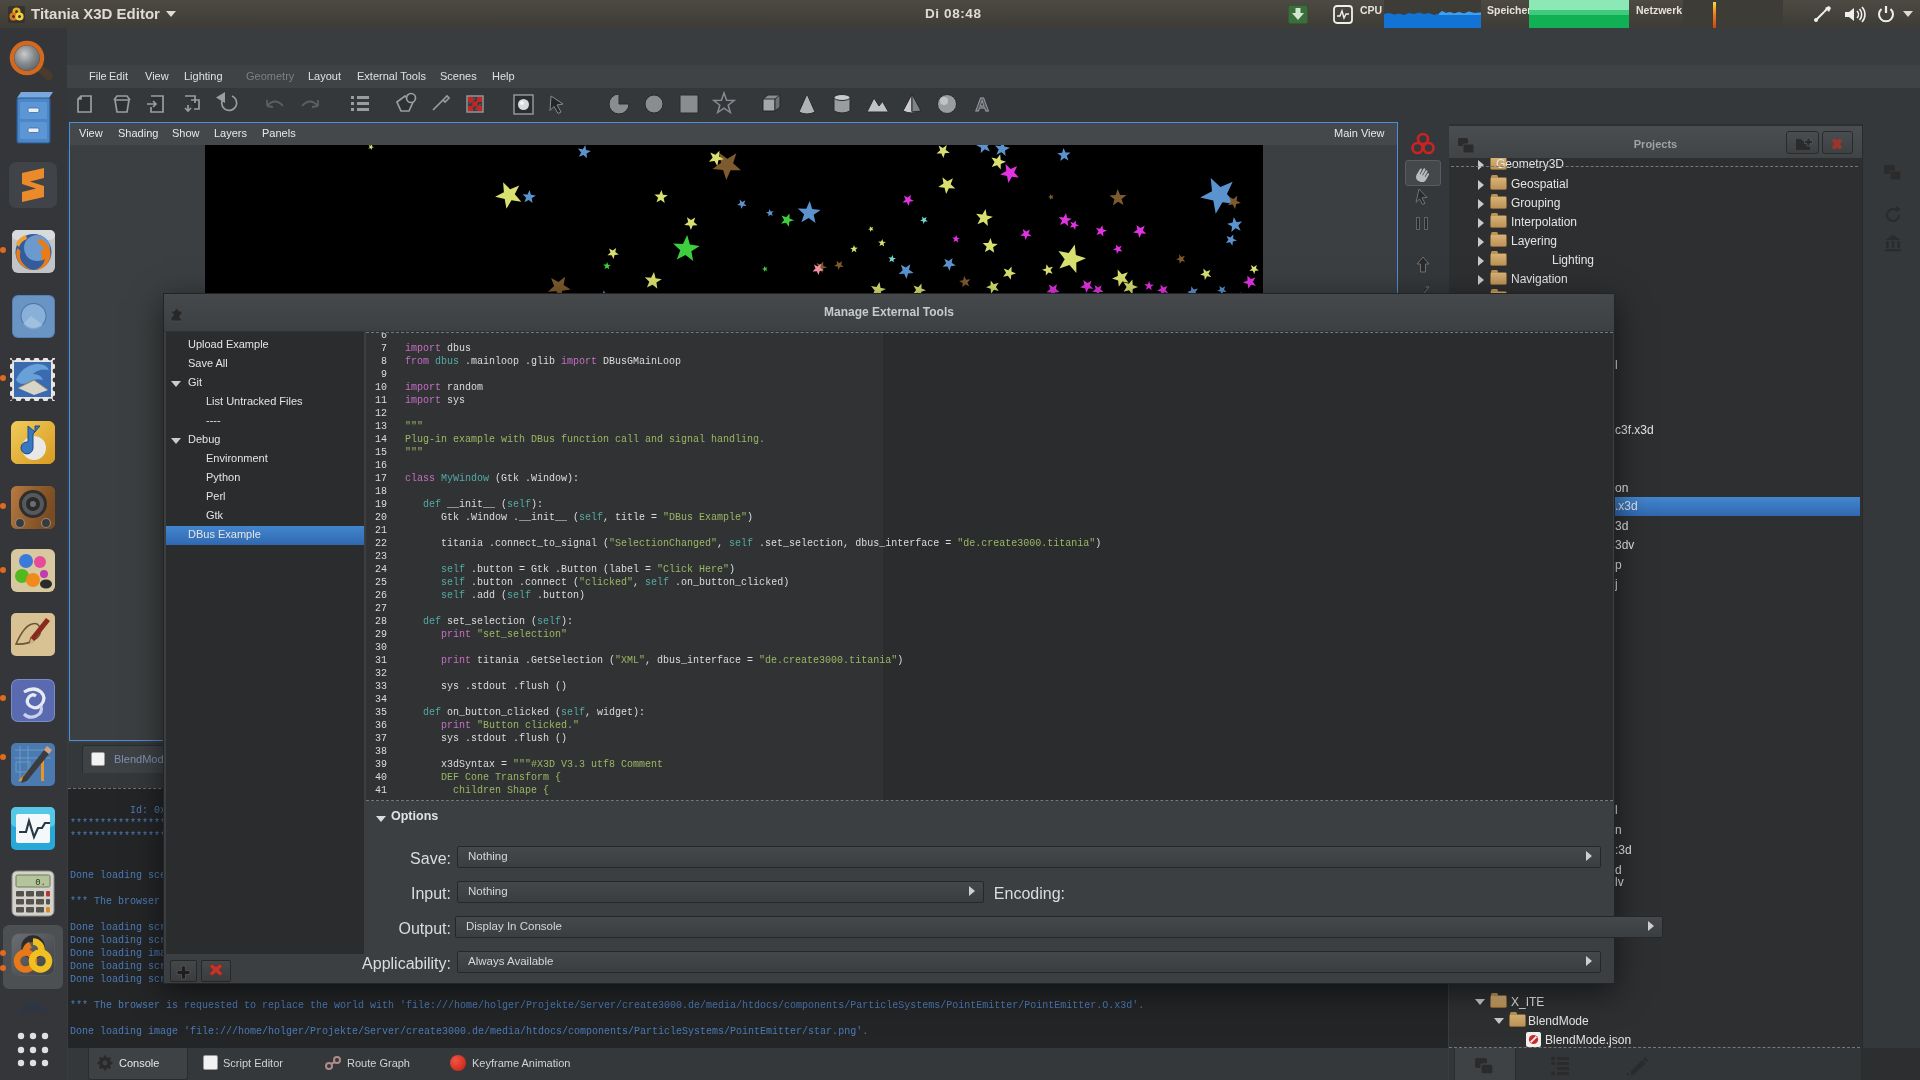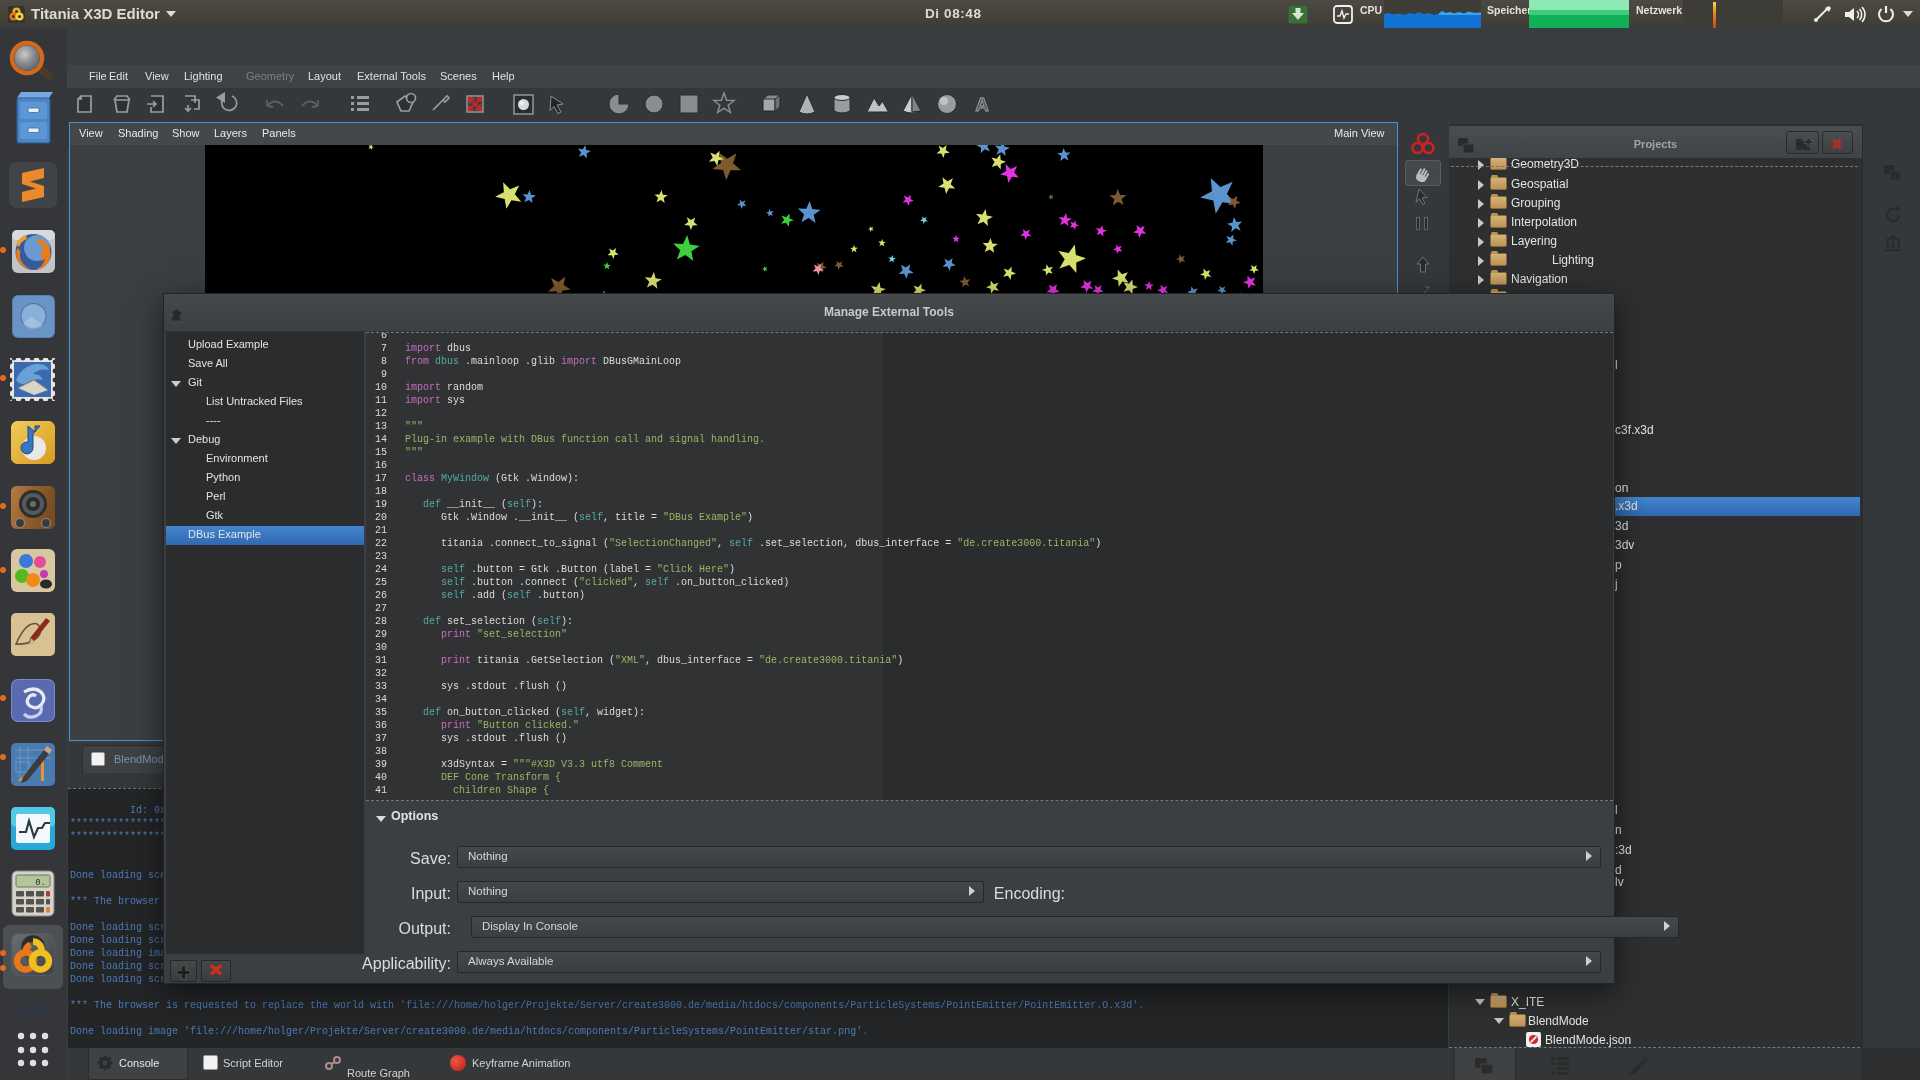--- a/index.html
+++ b/index.html
@@ -530,21 +530,21 @@
         <svg class="abs" style="left:6px;top:4px;" width="16" height="16" viewBox="0 0 16 16">
             <path d="M2 4 l3-2.5 l3 2.5 l3-2.5 l3 2.5 l-2.5 4 l2.5 4 l-3 2.5 l-3-2.5 l-3 2.5 l-3-2.5 l2.5-4 z" fill="#9e352c" transform="translate(1.2,1.2) scale(0.85)"></path>
           </svg>
       </div>
     </div>
     <div id="projtree">
       <div class="abs" style="left:2px;top:8px;width:407px;border-top:1px dashed #777;z-index:5;"></div>
       <div class="trow" style="top:-3px;">
           <span class="ptri" style="left:29px;"></span>
           <span class="pfold" style="left:41px;"></span>
-          <span style="position:absolute;left:62px;top:2px;">Geometry3D</span>
+          <span style="position:absolute;left:47px;top:2px;">Geometry3D</span>
         </div>
       <div class="trow" style="top:17px;">
           <span class="ptri" style="left:29px;"></span>
           <span class="pfold" style="left:41px;"></span>
           <span style="position:absolute;left:62px;top:2px;">Geospatial</span>
         </div>
       <div class="trow" style="top:36px;">
           <span class="ptri" style="left:29px;"></span>
           <span class="pfold" style="left:41px;"></span>
           <span style="position:absolute;left:62px;top:2px;">Grouping</span>
@@ -727,21 +727,21 @@
       <div class="abs" style="left:51px;top:9px;font-size:11px;color:#e6e6e6;">Console</div>
       <div class="abs" style="left:135px;top:7px;width:15px;height:15px;background:#f2f2f2;border:1px solid #9a9a9a;border-radius:2px;"></div>
       <div class="abs" style="left:155px;top:9px;font-size:11px;color:#d2d2d2;">Script Editor</div>
       <svg class="abs" style="left:256px;top:7px;" width="18" height="16" viewBox="0 0 18 16">
         <g fill="none" stroke="#b08a8a" stroke-width="2">
             <circle cx="5" cy="11" r="3"></circle>
             <circle cx="13" cy="5" r="3"></circle>
             <line x1="7" y1="9" x2="11" y2="7"></line>
           </g>
       </svg>
-      <div class="abs" style="left:279px;top:9px;font-size:11px;color:#d2d2d2;margin-top:10px;">Route Graph</div>
+      <div class="abs" style="left:279px;top:9px;font-size:11px;color:#d2d2d2;">Route Graph</div>
       <div class="abs" style="left:382px;top:7px;width:16px;height:16px;border-radius:50%;background:radial-gradient(circle at 35% 35%, #f05546, #c01d10);"></div>
       <div class="abs" style="left:404px;top:9px;font-size:11px;color:#d2d2d2;">Keyframe Animation</div>
     </div>
   </div>
 </div>
 
 <div id="dialog" class="abs">
   <div id="dlghead" class="abs">
       <div class="abs dt">Manage External Tools</div>
     <svg class="abs" style="left:5px;top:11px;" width="17" height="17" viewBox="0 0 17 17">
@@ -868,21 +868,21 @@
         <span class="cv">Nothing</span>
         <span class="ca"></span>
       </div>
     <div class="optlabel" style="left:5px;top:84px;">Input:</div>
     <div class="combo" style="left:91px;top:80px;width:527px;">
         <span class="cv">Nothing</span>
         <span class="ca"></span>
       </div>
     <div class="optlabel" style="left:564px;top:84px;width:135px;">Encoding:</div>
     <div class="optlabel" style="left:5px;top:119px;">Output:</div>
-    <div class="combo" style="left:105px;top:115px;width:1208px;">
+    <div class="combo" style="left:89px;top:115px;width:1208px;">
         <span class="cv">Display In Console</span>
         <span class="ca"></span>
       </div>
     <div class="optlabel" style="left:-30px;top:154px;width:115px;">Applicability:</div>
     <div class="combo" style="left:91px;top:150px;width:1144px;">
         <span class="cv">Always Available</span>
         <span class="ca"></span>
       </div>
   </div>
   <div class="abs" style="left:6px;top:666px;width:27px;height:22px;background:linear-gradient(#454849,#3a3d3f);border:1px solid #272727;border-radius:2px;">

